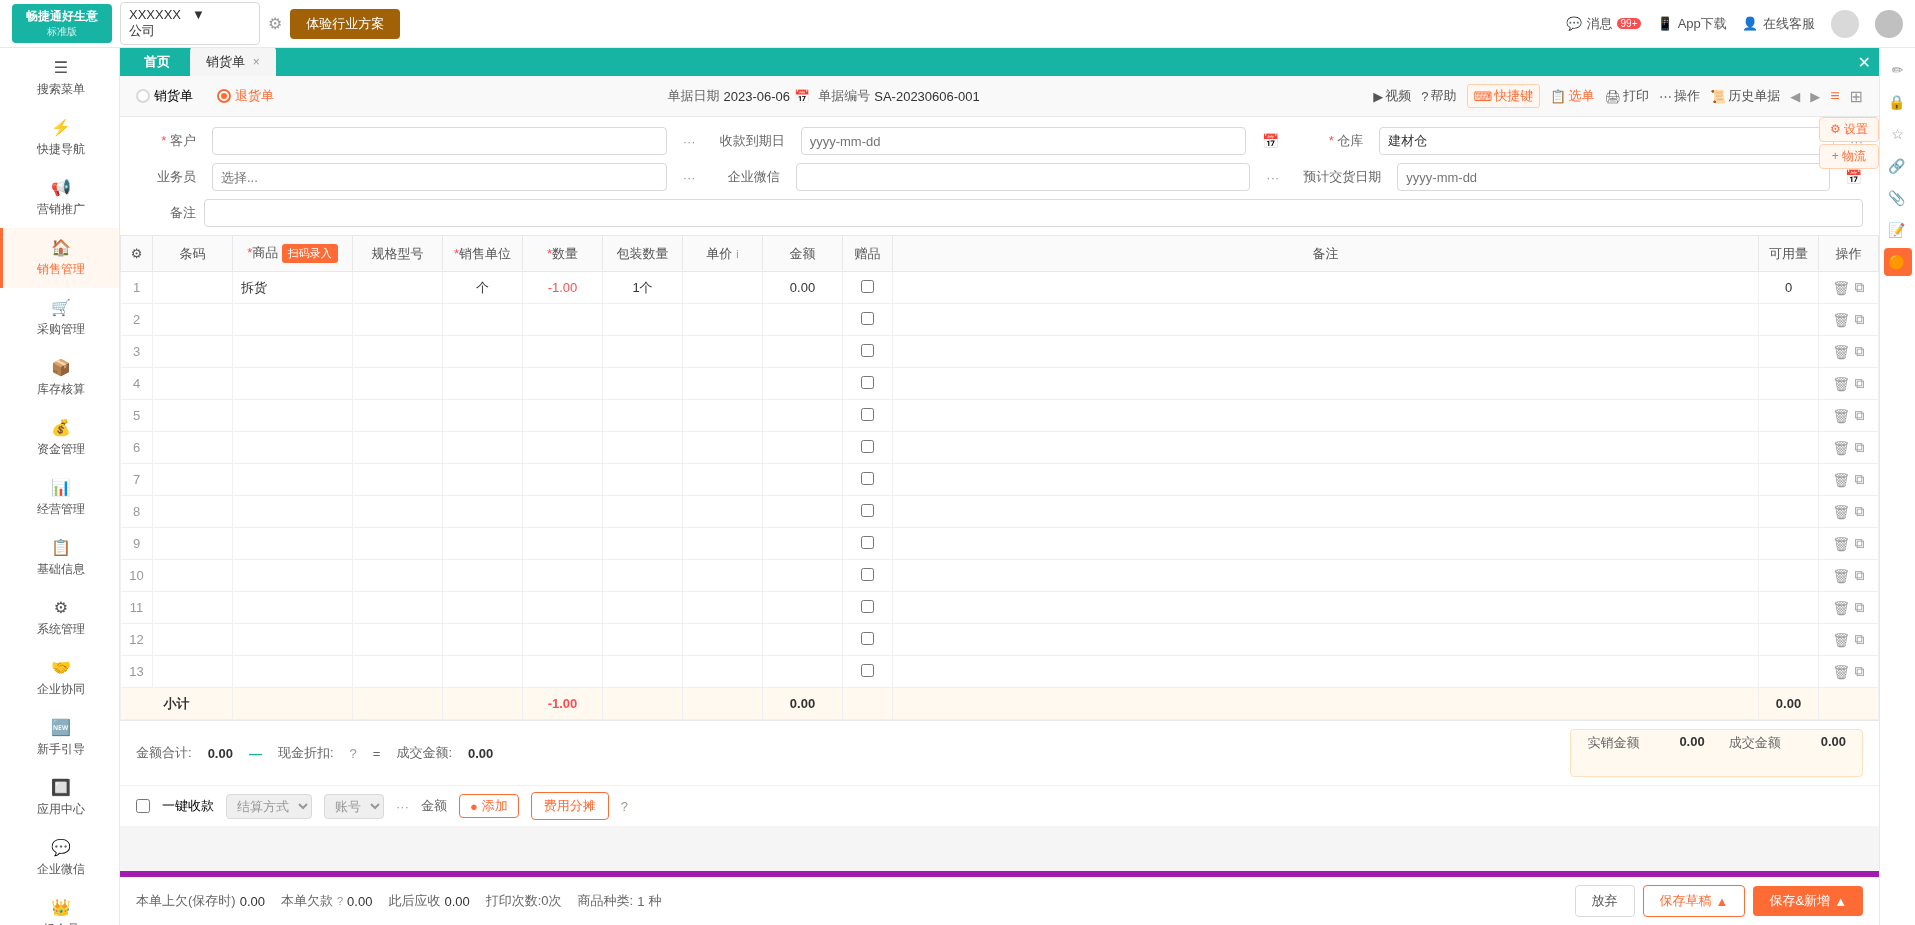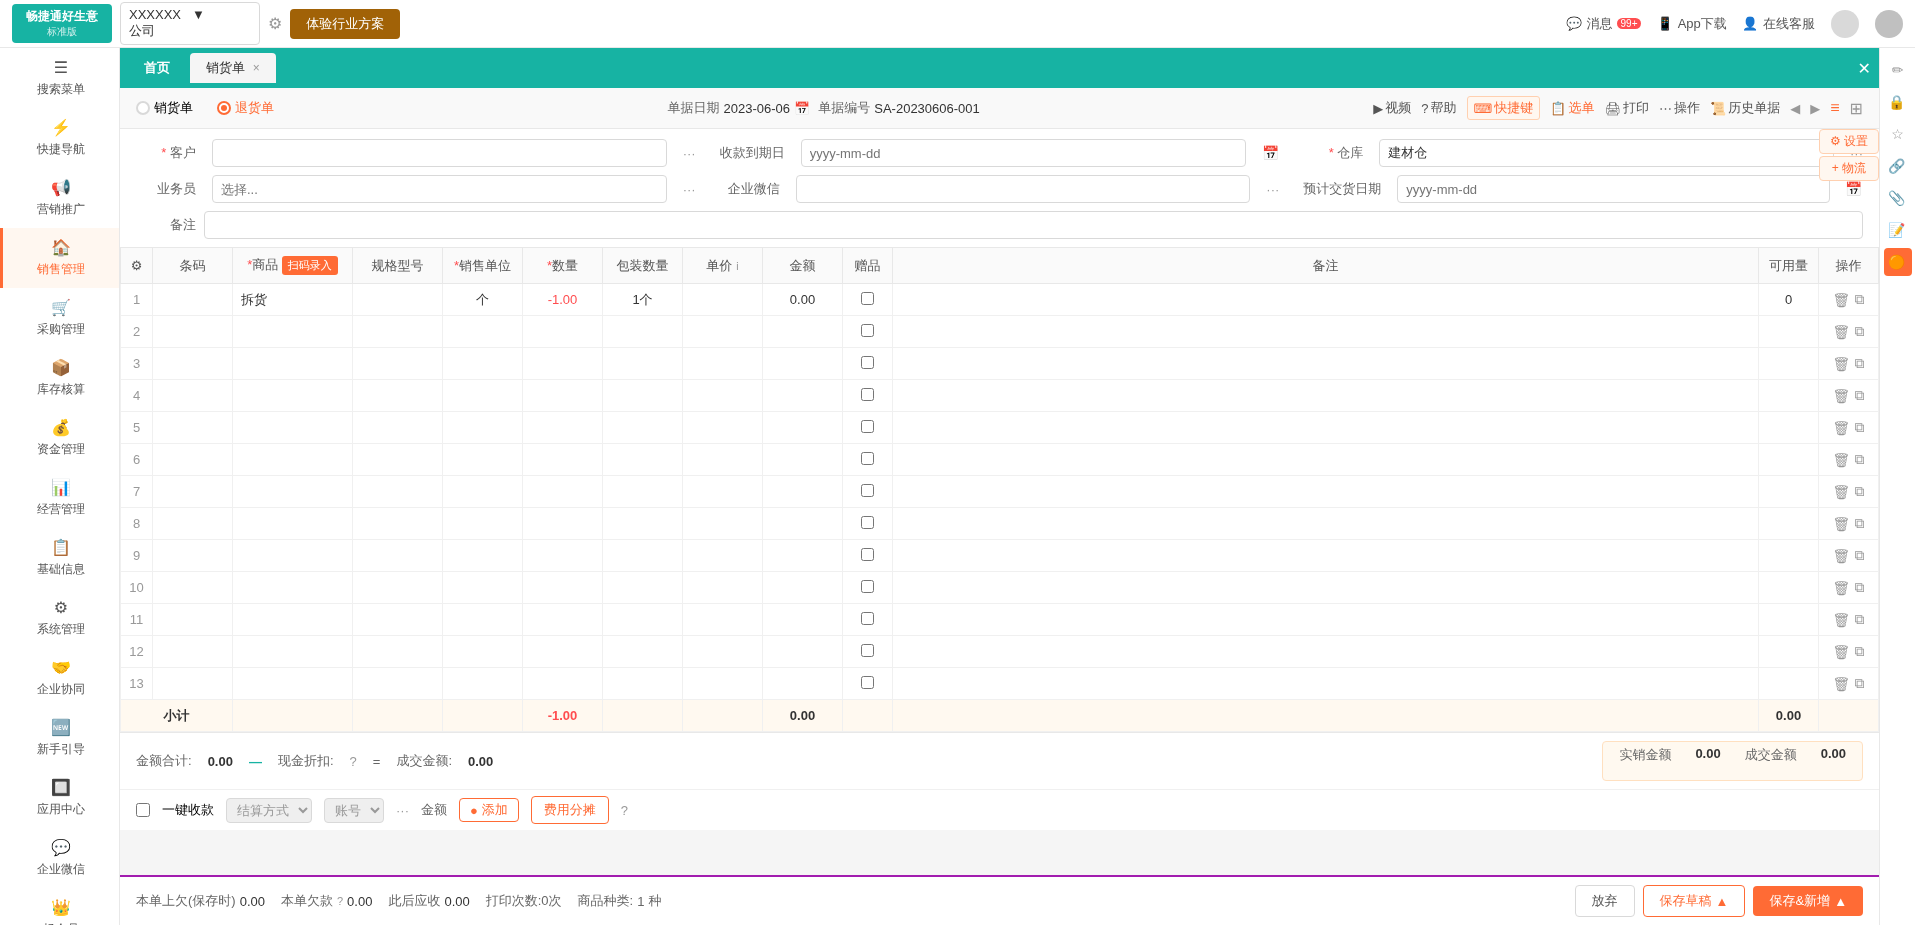--- a/index.html
+++ b/index.html
@@ -52,21 +52,21 @@
     }
     .sidebar-item.active { background: #fff7f0; color: #ff6b35; border-left: 3px solid #ff6b35; }
     .sidebar-item .icon { font-size: 16px; }
     .sidebar-item .label { font-size: 12px; }
 
     
     .main { flex: 1; display: flex; flex-direction: column; overflow: hidden; }
 
     
     .tab-bar {
-      display: flex; align-items: center; background: #17b3a3; height: 40px; padding: 0 8px; gap: 4px;
+      display: flex; align-items: center; background: #17b3a3; height: 28px; padding: 0 8px; gap: 4px;
     }
     .tab {
       padding: 6px 16px; border-radius: 4px 4px 0 0; cursor: pointer;
       color: rgba(255,255,255,0.8); background: transparent;
     }
     .tab.active { background: #f5f5f5; color: #333; }
     .tab.home { color: #fff; font-weight: bold; }
     .tab-close { margin-left: 4px; cursor: pointer; color: #999; font-size: 12px; }
     .tab-bar-close { margin-left: auto; color: #fff; cursor: pointer; font-size: 16px; }
 
@@ -152,41 +152,41 @@
       background: #fff; border: 1px solid #ff6b35; color: #ff6b35;
       border-radius: 4px; padding: 2px 10px; cursor: pointer; display: flex; align-items: center; gap: 4px;
     }
     .fee-btn {
       background: #fff; border: 1px solid #ff6b35; color: #ff6b35;
       border-radius: 4px; padding: 4px 12px; cursor: pointer;
     }
 
     
     .bottom-bar {
-      background: #fff; border-top: 2px solid #a21caf;
+      background: #fff; border-top: 6px solid #a21caf;
       display: flex; align-items: center; padding: 8px 16px; gap: 16px;
     }
     .bottom-stat { display: flex; align-items: center; gap: 4px; color: #666; }
     .bottom-stat-value { color: #333; }
     .bottom-actions { margin-left: auto; display: flex; align-items: center; gap: 8px; }
     .btn-abandon {
       border: 1px solid #d9d9d9; background: #fff; color: #555;
       border-radius: 4px; padding: 6px 16px; cursor: pointer;
     }
     .btn-save-draft {
       border: 1px solid #ff6b35; background: #fff; color: #ff6b35;
       border-radius: 4px; padding: 6px 16px; cursor: pointer;
       display: flex; align-items: center; gap: 4px;
     }
     .btn-save-new {
       background: #ff6b35; color: #fff; border: none;
       border-radius: 4px; padding: 6px 16px; cursor: pointer;
       display: flex; align-items: center; gap: 4px;
     }
-    .summary-row { display: flex; justify-content: space-between; gap: 24px; margin-bottom: 12px; }
+    .summary-row { display: flex; justify-content: space-between; gap: 40px; margin-bottom: 20px; }
     .summary-label { color: #666; }
     .summary-value { color: #333; font-weight: bold; }
 
     
     .right-float {
       width: 36px; background: #fff; border-left: 1px solid #e8e8e8;
       display: flex; flex-direction: column; align-items: center; padding: 8px 0; gap: 4px;
     }
     .right-float-btn {
       width: 28px; height: 28px; border-radius: 4px; display: flex; align-items: center;

